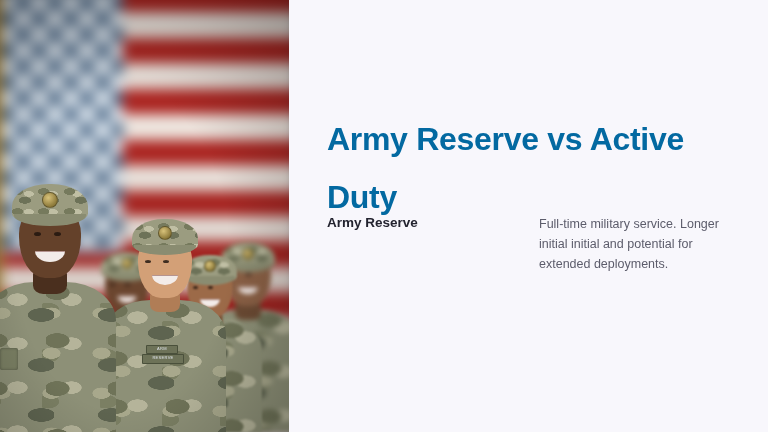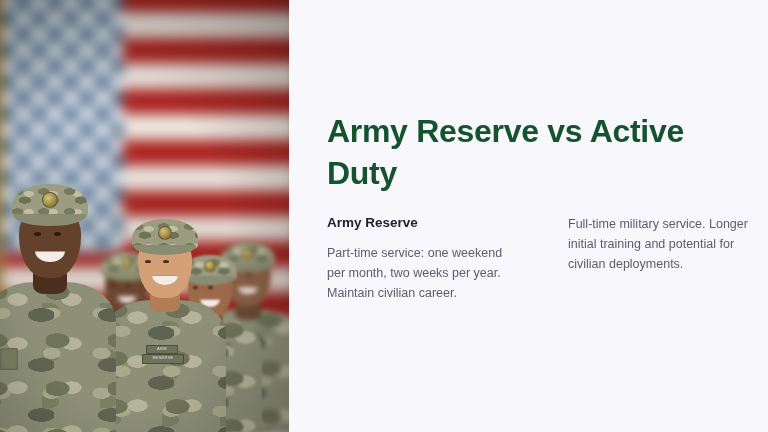--- a/index.html
+++ b/index.html
@@ -187,33 +187,32 @@
     bottom: 0;
     background: #f8f7fc;
   }
   .title {
     position: absolute;
     left: 38px;
     top: 110px;
     width: 360px;
     margin: 0;
     font-size: 32px;
-    line-height: 42px;
+    line-height: 58px;
     font-weight: bold;
     letter-spacing: -0.3px;
-    color: #14532d;
+    color: #0369a1;
   }
   .columns {
     position: absolute;
     left: 38px;
     top: 214px;
     right: 18px;
     display: flex;
     gap: 30px;
-    justify-content: space-between;
   }
   .col {
     width: 182px;
   }
   .col-heading {
     margin: 0 0 12px 0;
     font-size: 13.5px;
     line-height: 17px;
     font-weight: bold;
     color: #23232f;
@@ -311,23 +310,22 @@
   </div>
 
   <div class="content">
 
     <h1 class="title">Army Reserve vs Active Duty</h1>
 
     <div class="columns">
 
       <div class="col">
         <h2 class="col-heading">Army Reserve</h2>
-        <p class="col-body">Part-time service: one weekend per month, two weeks per year. Maintain civilian career.</p>
       </div>
 
       <div class="col">
-        <p class="col-body">Full-time military service. Longer initial training and potential for civilian deployments.</p>
+        <p class="col-body">Full-time military service. Longer initial initial and potential for extended deployments.</p>
       </div>
 
     </div>
   </div>
 
 </div>
 
 </body></html>

